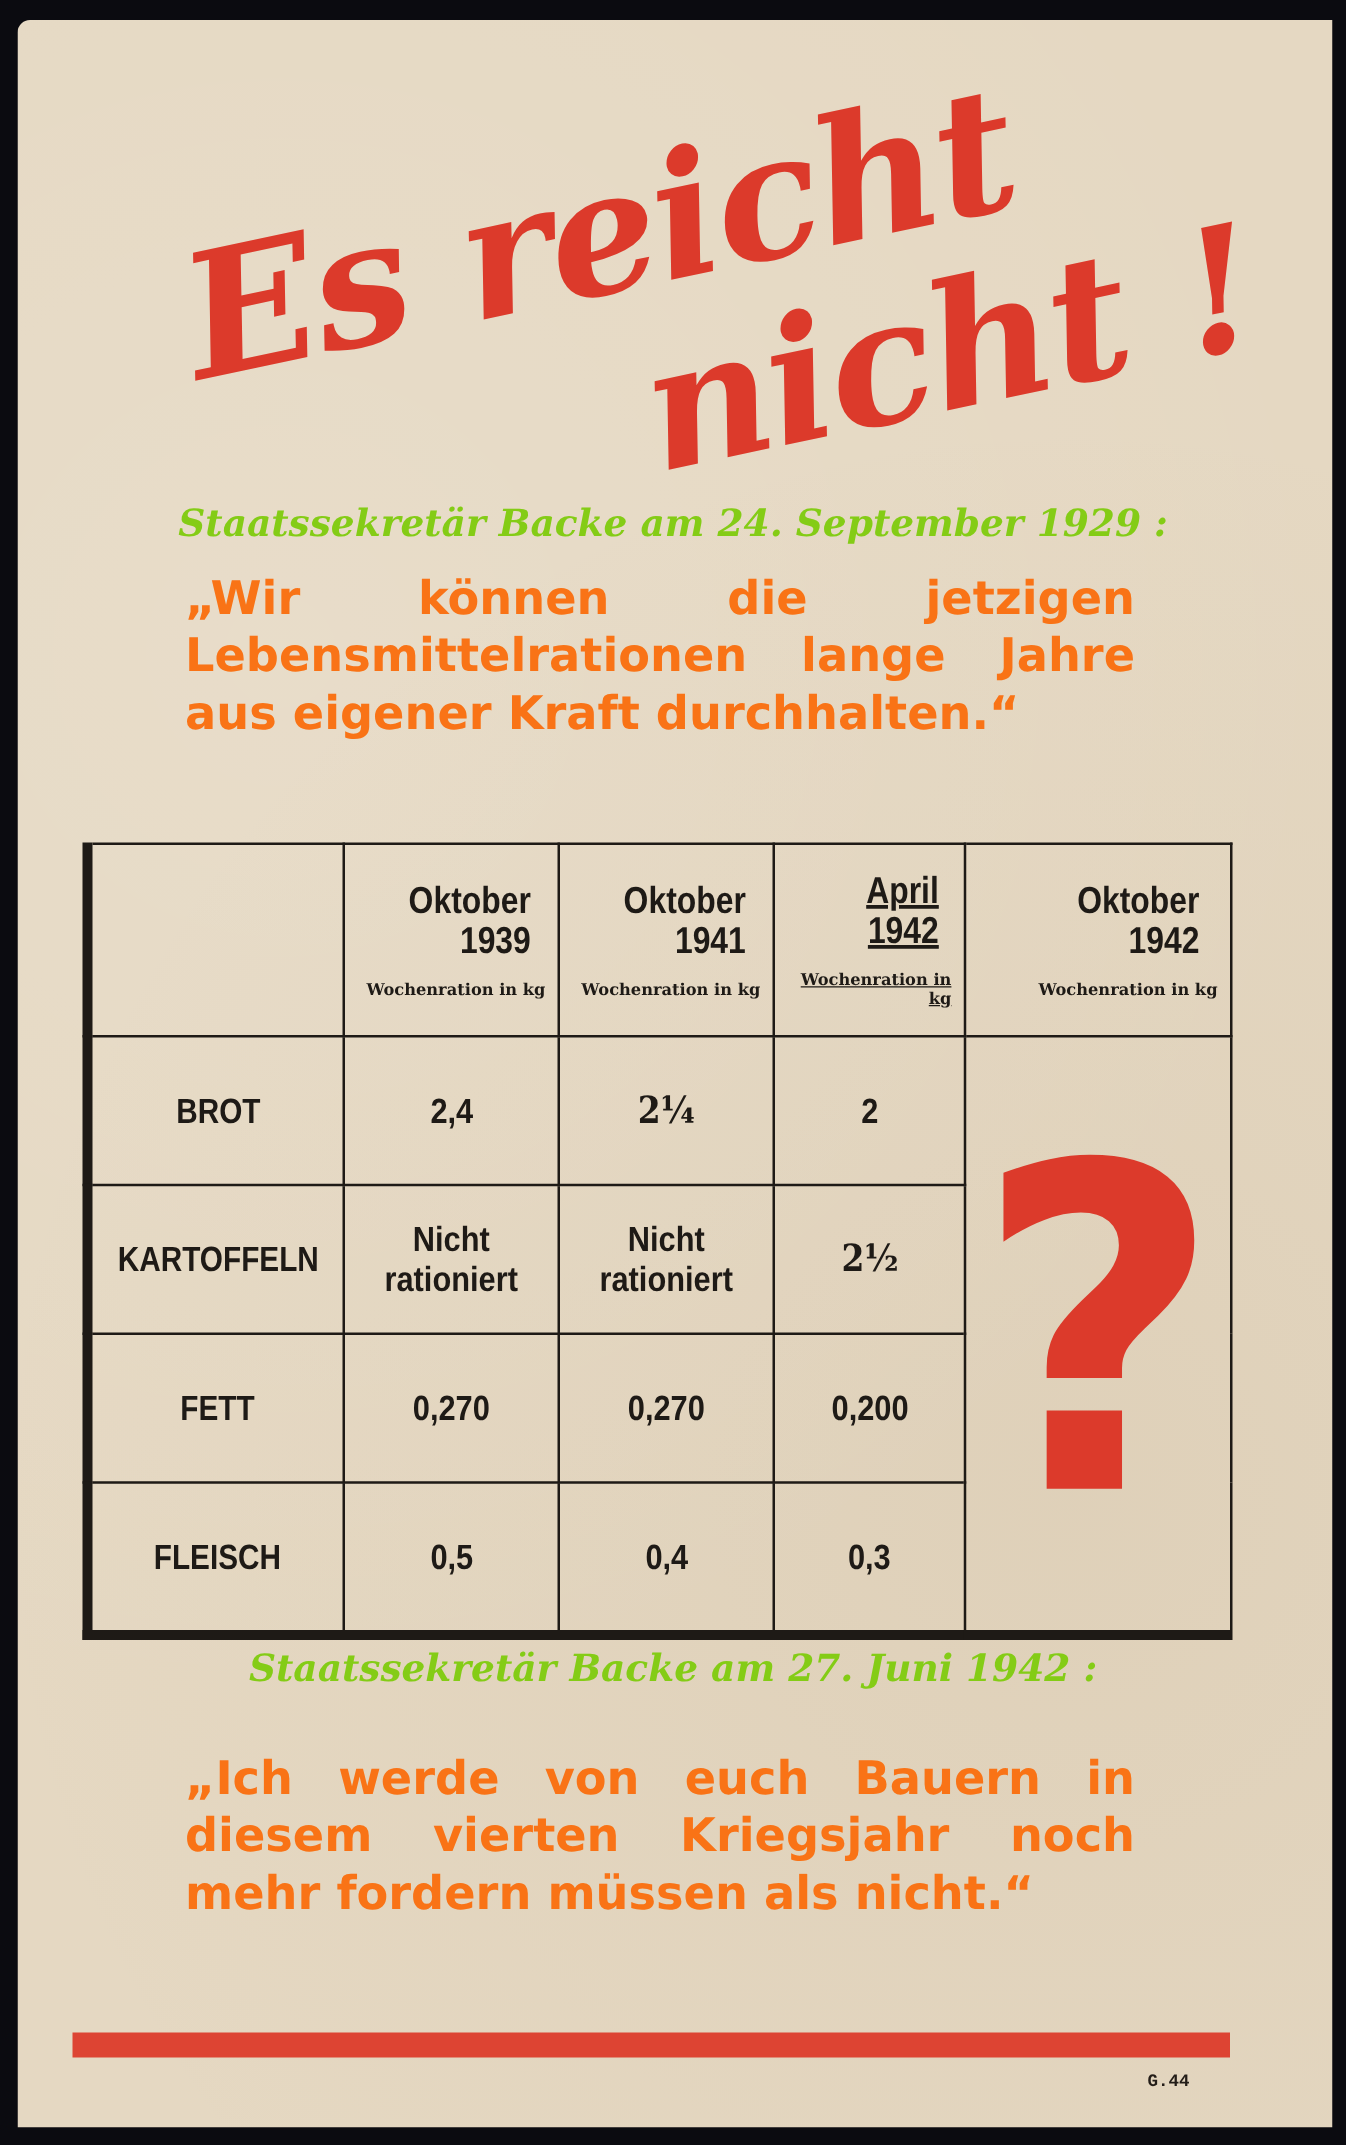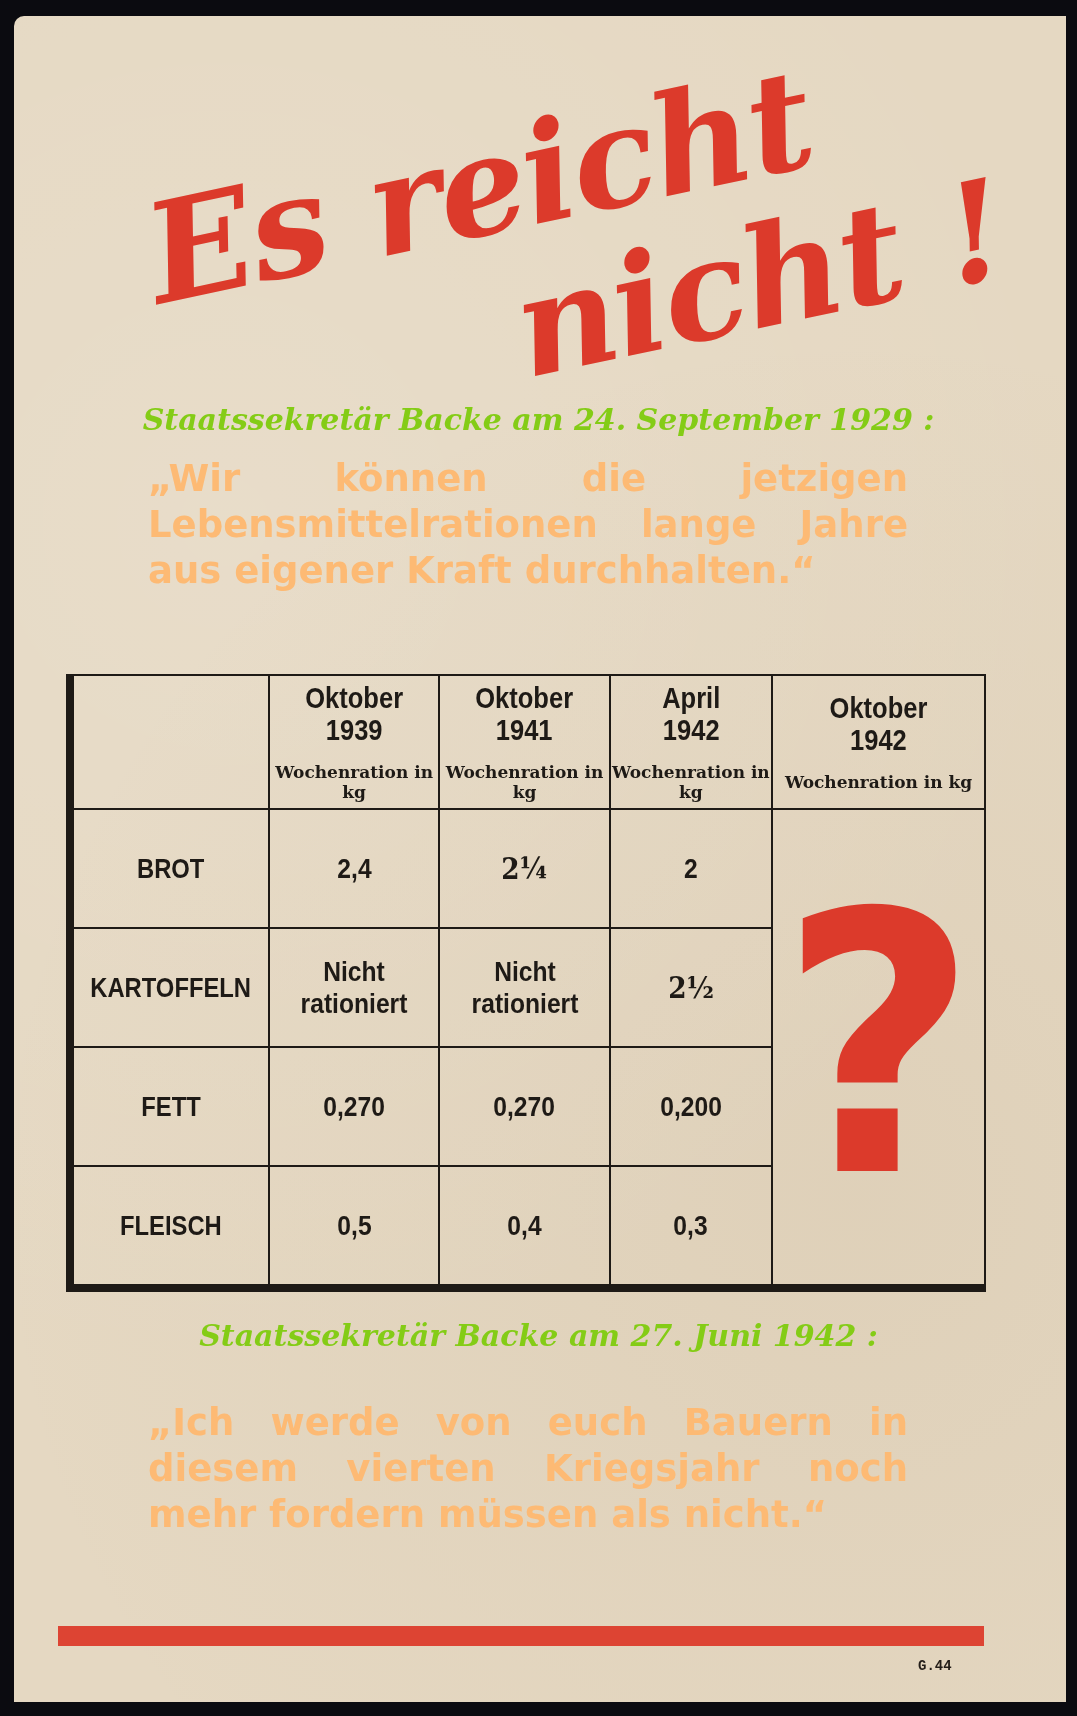--- a/index.html
+++ b/index.html
@@ -21,35 +21,35 @@
     letter-spacing:-2px; white-space:nowrap; line-height:1;
   }
   .h1 { left:142px; top:118px; font-size:138px; }
   .h2 { left:512px; top:210px; font-size:138px; }
   .attrib {
     position:absolute; font-family:"DejaVu Serif", serif; font-style:italic; font-weight:bold;
     color:#84cc16; font-size:30px; text-align:center; width:1077px; left:0;
   }
   .quote {
     position:absolute; left:148px; width:760px; font-family:"DejaVu Sans", sans-serif;
-    font-weight:bold; color:#fdba74; font-size:37px; line-height:46px; text-align:justify;
+    font-weight:bold; color:#f97316; font-size:37px; line-height:46px; text-align:justify;
     text-align-last:left;
   }
   table.ration {
     position:absolute; left:66px; top:674px; width:920px; border-collapse:collapse;
     border-left:8px solid #1e1a16; border-bottom:8px solid #1e1a16;
     font-family:"Liberation Sans", sans-serif;
   }
   table.ration td, table.ration th {
     border:2.5px solid #1e1a16; text-align:center; vertical-align:middle; color:#1e1a16;
   }
-  table.ration th { height:132px; padding:0; }
+  table.ration th { height:132px; padding:10px;text-align:right; }
   table.ration td { height:115px; }
   .colhead-month { font-weight:bold; font-size:30px; line-height:32px; display:block; transform:scaleX(0.85); }
-  .colhead-sub { font-family:"DejaVu Serif", serif; font-weight:bold; font-size:17px; display:block; margin-top:16px; }
+  .colhead-sub { font-family:"DejaVu Serif", serif; font-weight:bold; font-size:13px; display:block; margin-top:16px; }
   .rowlabel { font-weight:bold; font-size:28px; transform:scaleX(0.85); display:inline-block; }
   .cellval { font-weight:bold; font-size:28px; display:inline-block; transform:scaleX(0.88); line-height:32px; }
   .frac { font-family:"DejaVu Serif", serif; font-weight:bold; font-size:30px; }
   .qmark-cell { position:relative; }
   .qmark {
     font-family:"DejaVu Sans", sans-serif; font-weight:bold; color:#dc3a2b; font-size:360px;
     line-height:1; display:inline-block; transform:scaleX(0.95);
   }
   .redbar {
     position:absolute; left:58px; top:1626px; width:926px; height:20px; background:#dd4433;
@@ -77,21 +77,21 @@
     <th style="width:180px;">
       <span class="colhead-month">Oktober</span>
       <span class="colhead-month">1939</span>
       <span class="colhead-sub">Wochenration in kg</span>
     </th>
     <th style="width:180px;">
       <span class="colhead-month">Oktober</span>
       <span class="colhead-month">1941</span>
       <span class="colhead-sub">Wochenration in kg</span>
     </th>
-    <th style="width:180px;">
+    <th style="width:180px;text-decoration:underline;">
       <span class="colhead-month">April</span>
       <span class="colhead-month">1942</span>
       <span class="colhead-sub">Wochenration in kg</span>
     </th>
     <th style="width:170px;">
       <span class="colhead-month">Oktober</span>
       <span class="colhead-month">1942</span>
       <span class="colhead-sub">Wochenration in kg</span>
     </th>
   </tr>

